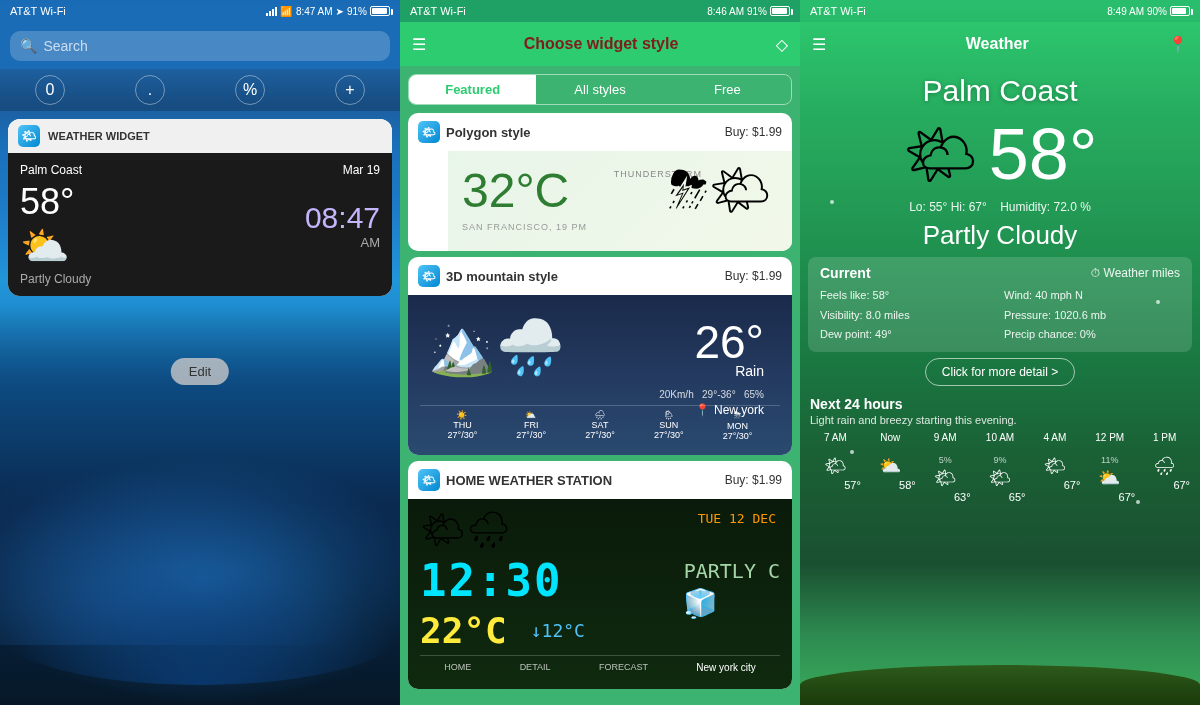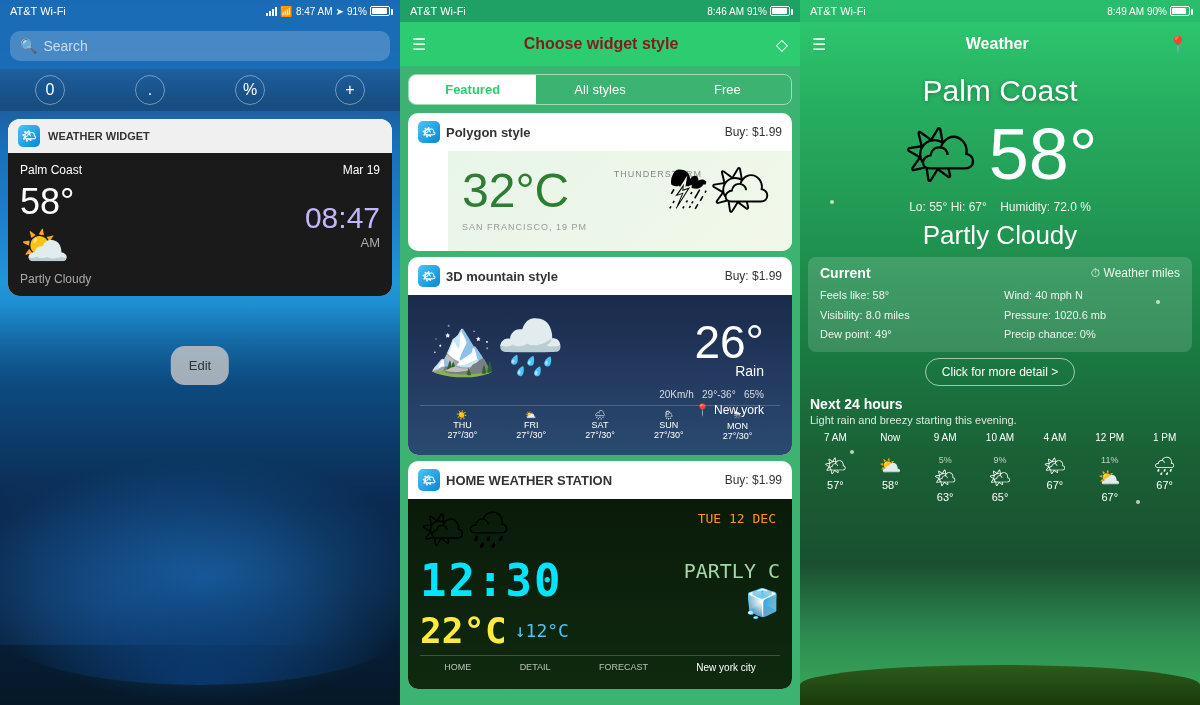--- a/index.html
+++ b/index.html
@@ -108,21 +108,21 @@
       margin-top: 2px;
     }
     .edit-btn {
       position: absolute;
       bottom: 320px;
       left: 50%;
       transform: translateX(-50%);
       background: rgba(200,200,200,0.8);
       color: #333;
       border-radius: 14px;
-      padding: 12px 18px;
+      padding: 6px 18px;
       font-size: 13px;
     }
     .ocean-bg {
       position: absolute;
       bottom: 0;
       left: 0;
       width: 100%;
       height: 400px;
       background: linear-gradient(180deg, transparent 0%, #0d4a80 20%, #0a2a50 50%, #061828 100%);
       overflow: hidden;
@@ -307,21 +307,21 @@
     .home-time {
       color: #00e5ff;
       font-size: 44px;
       font-family: monospace;
       font-weight: bold;
       letter-spacing: 2px;
     }
     .home-temp-row {
       display: flex;
       align-items: center;
-      gap: 8px;
+      gap: 24px;
       margin-top: 4px;
     }
     .home-temp {
       color: #ffeb3b;
       font-size: 36px;
       font-family: monospace;
       font-weight: bold;
     }
     .home-date {
       color: #ff9800;
@@ -491,20 +491,21 @@
       font-size: 9px;
     }
     .hour-icon {
       font-size: 18px;
       display: block;
       margin: 2px 0;
     }
     .hour-temp {
       font-size: 11px;
       margin-top: 2px;
+      text-align: right;
     }
     .grass-bar {
       position: absolute;
       bottom: 0;
       left: 0;
       width: 100%;
       height: 40px;
       background: linear-gradient(180deg, #2d5a1b 0%, #1a3a0a 100%);
       border-radius: 50% 50% 0 0 / 20px 20px 0 0;
     }
@@ -725,21 +726,21 @@
         <div>
           <div style="font-size:36px;">🌤🌧</div>
           <div style="display:flex;gap:6px;align-items:center;margin-top:4px;">
             <div class="home-time">12:30</div>
           </div>
           <div class="home-temp-row">
             <span class="home-temp">22°C</span>
             <span style="color:#4fc3f7;font-size:18px;font-family:monospace;">↓12°C</span>
           </div>
         </div>
-        <div style="text-align:right;">
+        <div style="text-align:left;">
           <div class="home-date">TUE 12 DEC</div>
           <div style="color:#a5d6a7;font-size:20px;font-family:monospace;margin-top:50px;">PARTLY C</div>
           <div style="font-size:28px;margin-top:4px;">🧊</div>
         </div>
       </div>
       <div class="home-nav">
         <div class="home-nav-item">HOME</div>
         <div class="home-nav-item">DETAIL</div>
         <div class="home-nav-item">FORECAST</div>
         <span style="color:white;font-size:10px;align-self:center;">New york city</span>

